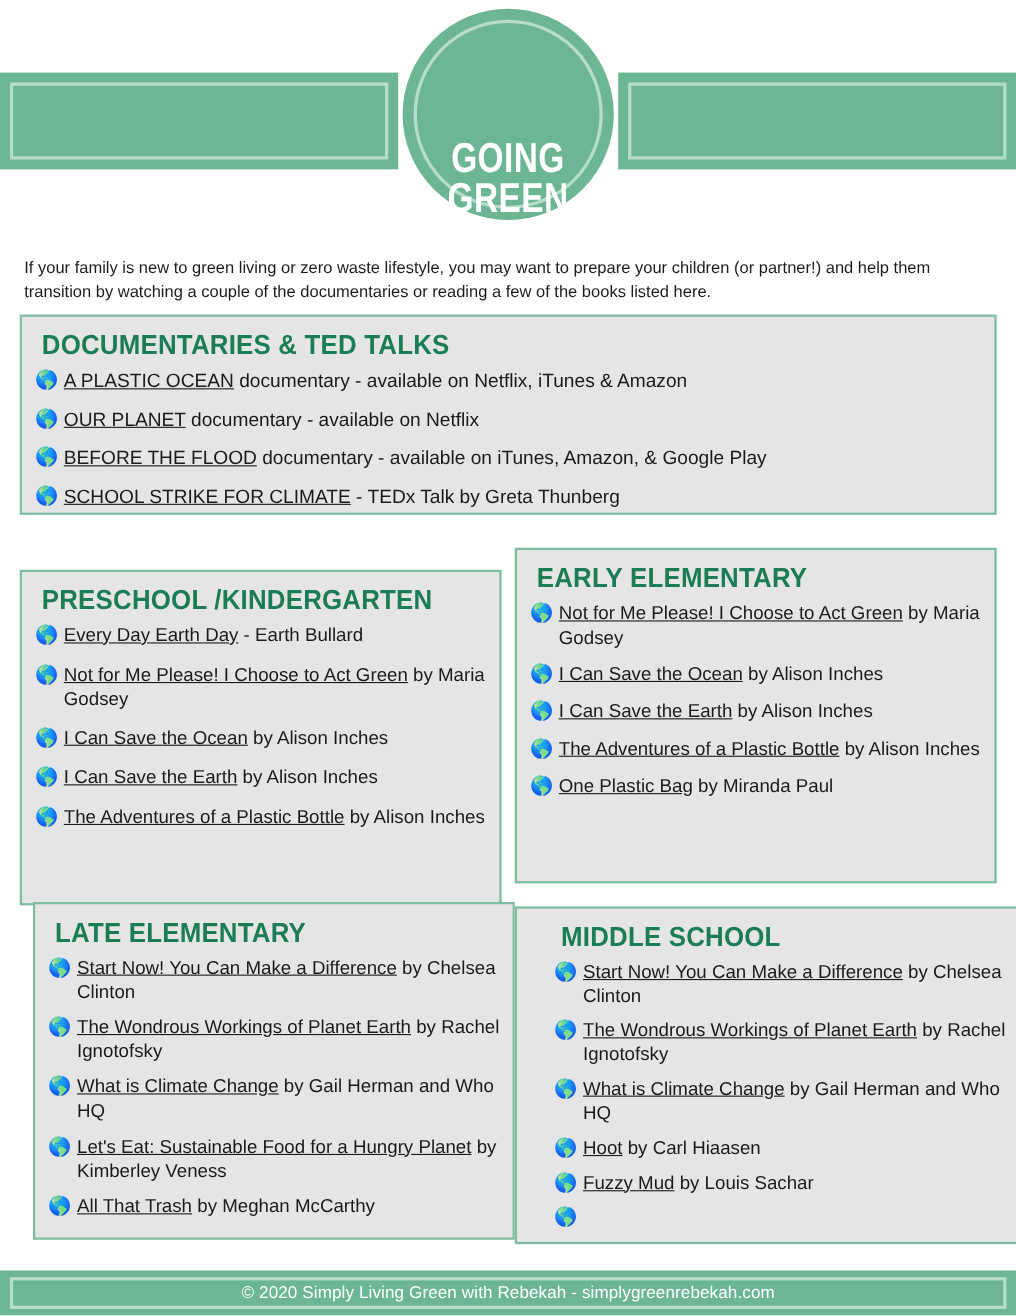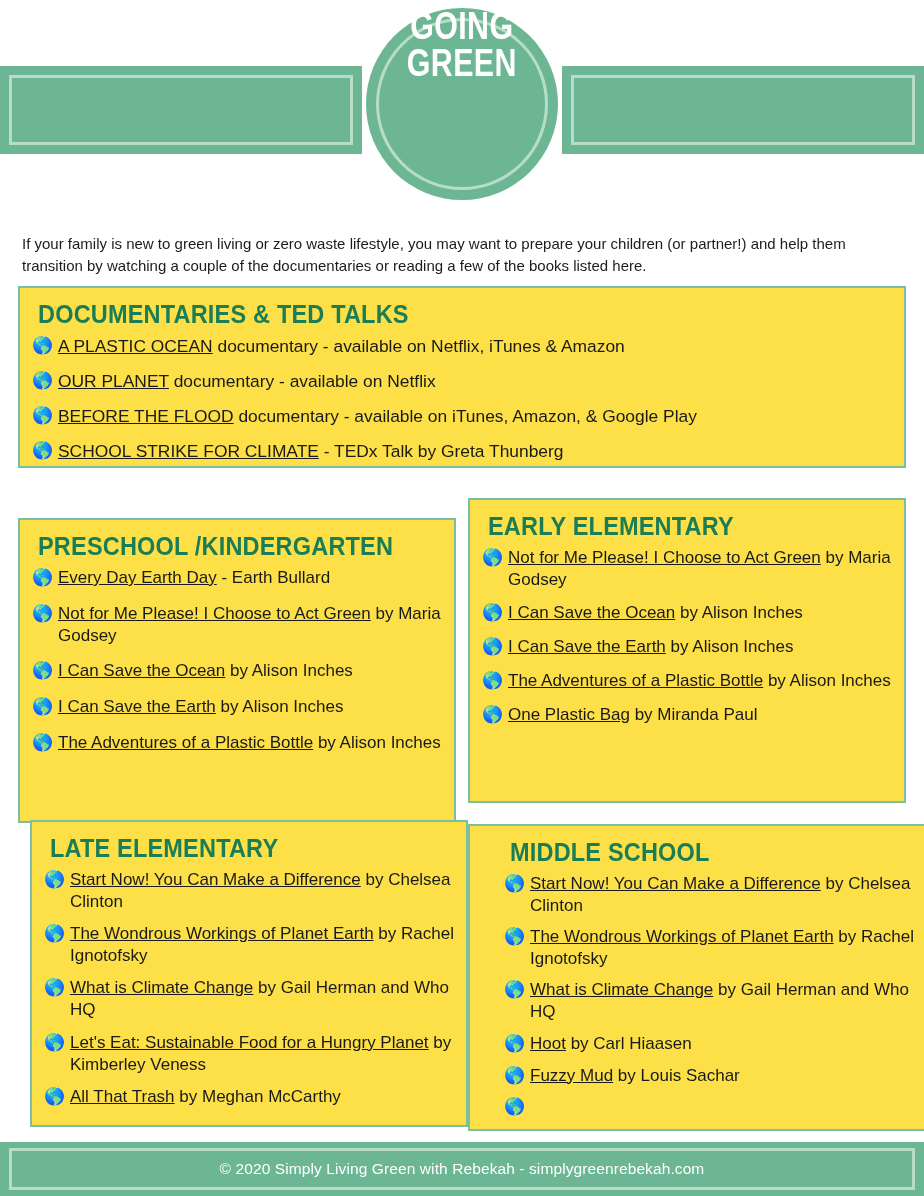--- a/index.html
+++ b/index.html
@@ -43,21 +43,21 @@
   .header-badge {
     position: absolute;
     left: 50%;
     transform: translateX(-50%);
     top: 8px;
     width: 192px;
     height: 192px;
     border-radius: 50%;
     background: #6cb694;
     display: flex;
-    align-items: flex-start;
+    align-items: flex-end;
     justify-content: center;
     z-index: 3;
   }
   .header-badge-ring {
     position: absolute;
     left: 10px;
     top: 10px;
     right: 10px;
     bottom: 10px;
     border-radius: 50%;
@@ -87,21 +87,21 @@
     font-size: 15px;
     line-height: 1.48;
     color: #1c1c1c;
   }
 
   
   .section-box {
     position: absolute;
     box-sizing: border-box;
     border: 2px solid #7cbfa0;
-    background: #fde047;
+    background: #e5e5e5;
     padding: 10px 12px 10px 10px;
   }
   .section-title {
     font-family: "Liberation Sans Narrow", "Liberation Sans", sans-serif;
     font-weight: bold;
     color: #1b7d56;
     font-size: 25px;
     letter-spacing: 0.2px;
     margin: 2px 0 6px 8px;
     text-transform: uppercase;
@@ -145,21 +145,21 @@
   #sec-early .item     { margin-bottom: 11px; }
   #sec-late .item      { margin-bottom: 10px; }
   #sec-middle .item    { margin-bottom: 9px; }
 
   
   .footer {
     position: absolute;
     left: 0;
     bottom: 0;
     width: 924px;
-    height: 54px;
+    height: 41px;
     background: #6cb694;
     box-sizing: border-box;
   }
   .footer-inner {
     position: absolute;
     left: 9px;
     right: 9px;
     top: 6px;
     bottom: 6px;
     border: 3px solid #b7ddc8;

